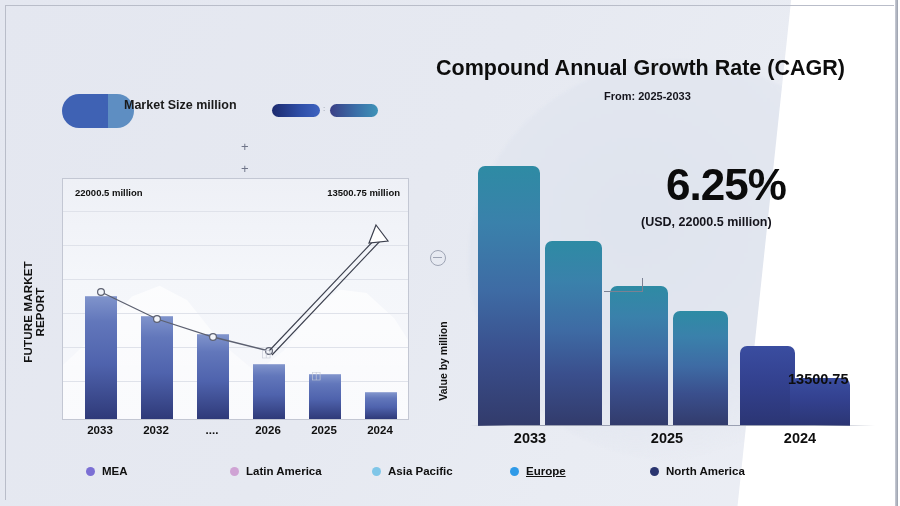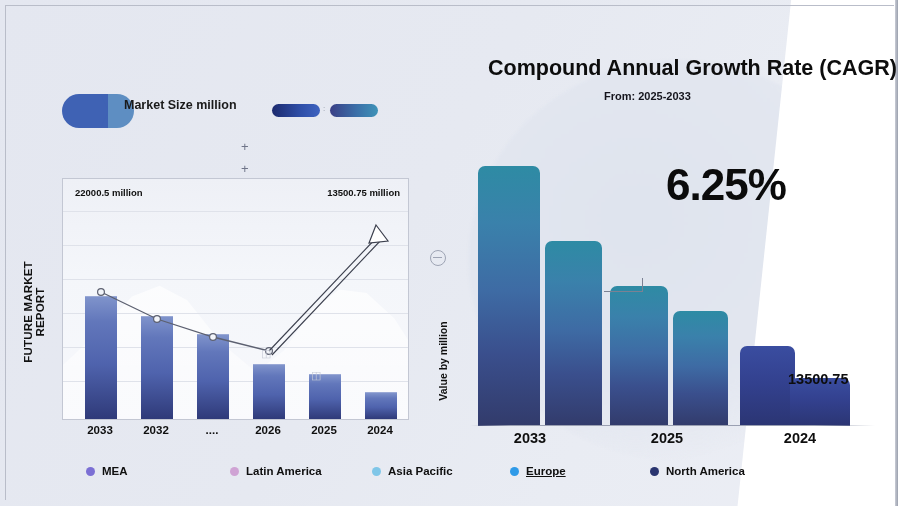--- a/index.html
+++ b/index.html
@@ -64,21 +64,21 @@
        background:linear-gradient(180deg,#7f93cb 0%,#6277bb 20%,#4f63ad 55%,#2f3a79 100%);
        border-top:1px solid #9aa9d6;}
   .lbl-left{position:absolute;top:8px;left:12px;font-size:9.5px;font-weight:bold;color:#101010;}
   .lbl-right{position:absolute;top:8px;right:8px;font-size:9.5px;font-weight:bold;color:#101010;margin-left:36px;}
   .glyph{position:absolute;color:#c6cad6;font-size:11px;}
 
   .xcats{position:absolute;left:62px;top:424px;width:345px;height:20px;}
   .xcat{position:absolute;font-size:11.5px;font-weight:bold;color:#0f0f0f;text-align:center;}
 
   
-  .right-title{position:absolute;left:488px;top:56px;font-size:21.5px;font-weight:bold;color:#0d0d0d;
+  .right-title{position:absolute;left:436px;top:56px;font-size:21.5px;font-weight:bold;color:#0d0d0d;
       white-space:nowrap;text-align:right;}
   .right-sub{position:absolute;left:604px;top:90px;font-size:11px;font-weight:bold;color:#14141c;}
   .cagr{position:absolute;left:637px;top:160px;font-size:44px;font-weight:bold;color:#0b0b0b;
       letter-spacing:-1px;margin-left:29px;}
   .cagr-sub{position:absolute;left:641px;top:215px;font-size:12.5px;font-weight:bold;color:#14141c;}
 
   .rbar{position:absolute;bottom:0;border-radius:7px 7px 0 0;
         background:linear-gradient(180deg,#2e8ba4 0%,#3a81ab 22%,#3e6ba4 48%,#3a4f8d 72%,#323b6b 100%);}
   .rbar.solid{background:linear-gradient(180deg,#3a4da0 0%,#33418f 45%,#2b3573 100%);}
   .rbaseline{position:absolute;left:470px;top:425px;width:405px;height:1px;
@@ -179,20 +179,21 @@
     <div class="rbar" style="left:140px;width:58px; height:140px;"></div>
     <div class="rbar" style="left:203px;width:55px; height:115px;"></div>
 
     <div class="rbar solid" style="left:270px;width:55px; height:80px;"></div>
     <div class="rbar solid" style="left:320px;width:60px; height:48px;"></div>
   </div>
 
   <div class="bracket2"></div>
 
   <div class="cagr">6.25%</div>
+  <div class="cagr-sub">(USD, 22000.5 million)</div>
 
   <div class="rbaseline"></div>
   <div class="rvalue">13500.75</div>
 
   <div class="rxcat" style="left:470px;width:120px">2033</div>
   <div class="rxcat" style="left:607px;width:120px">2025</div>
   <div class="rxcat" style="left:740px;width:120px">2024</div>
 
   <div class="legend">
     <div class="lgi" style="left:24px;">

